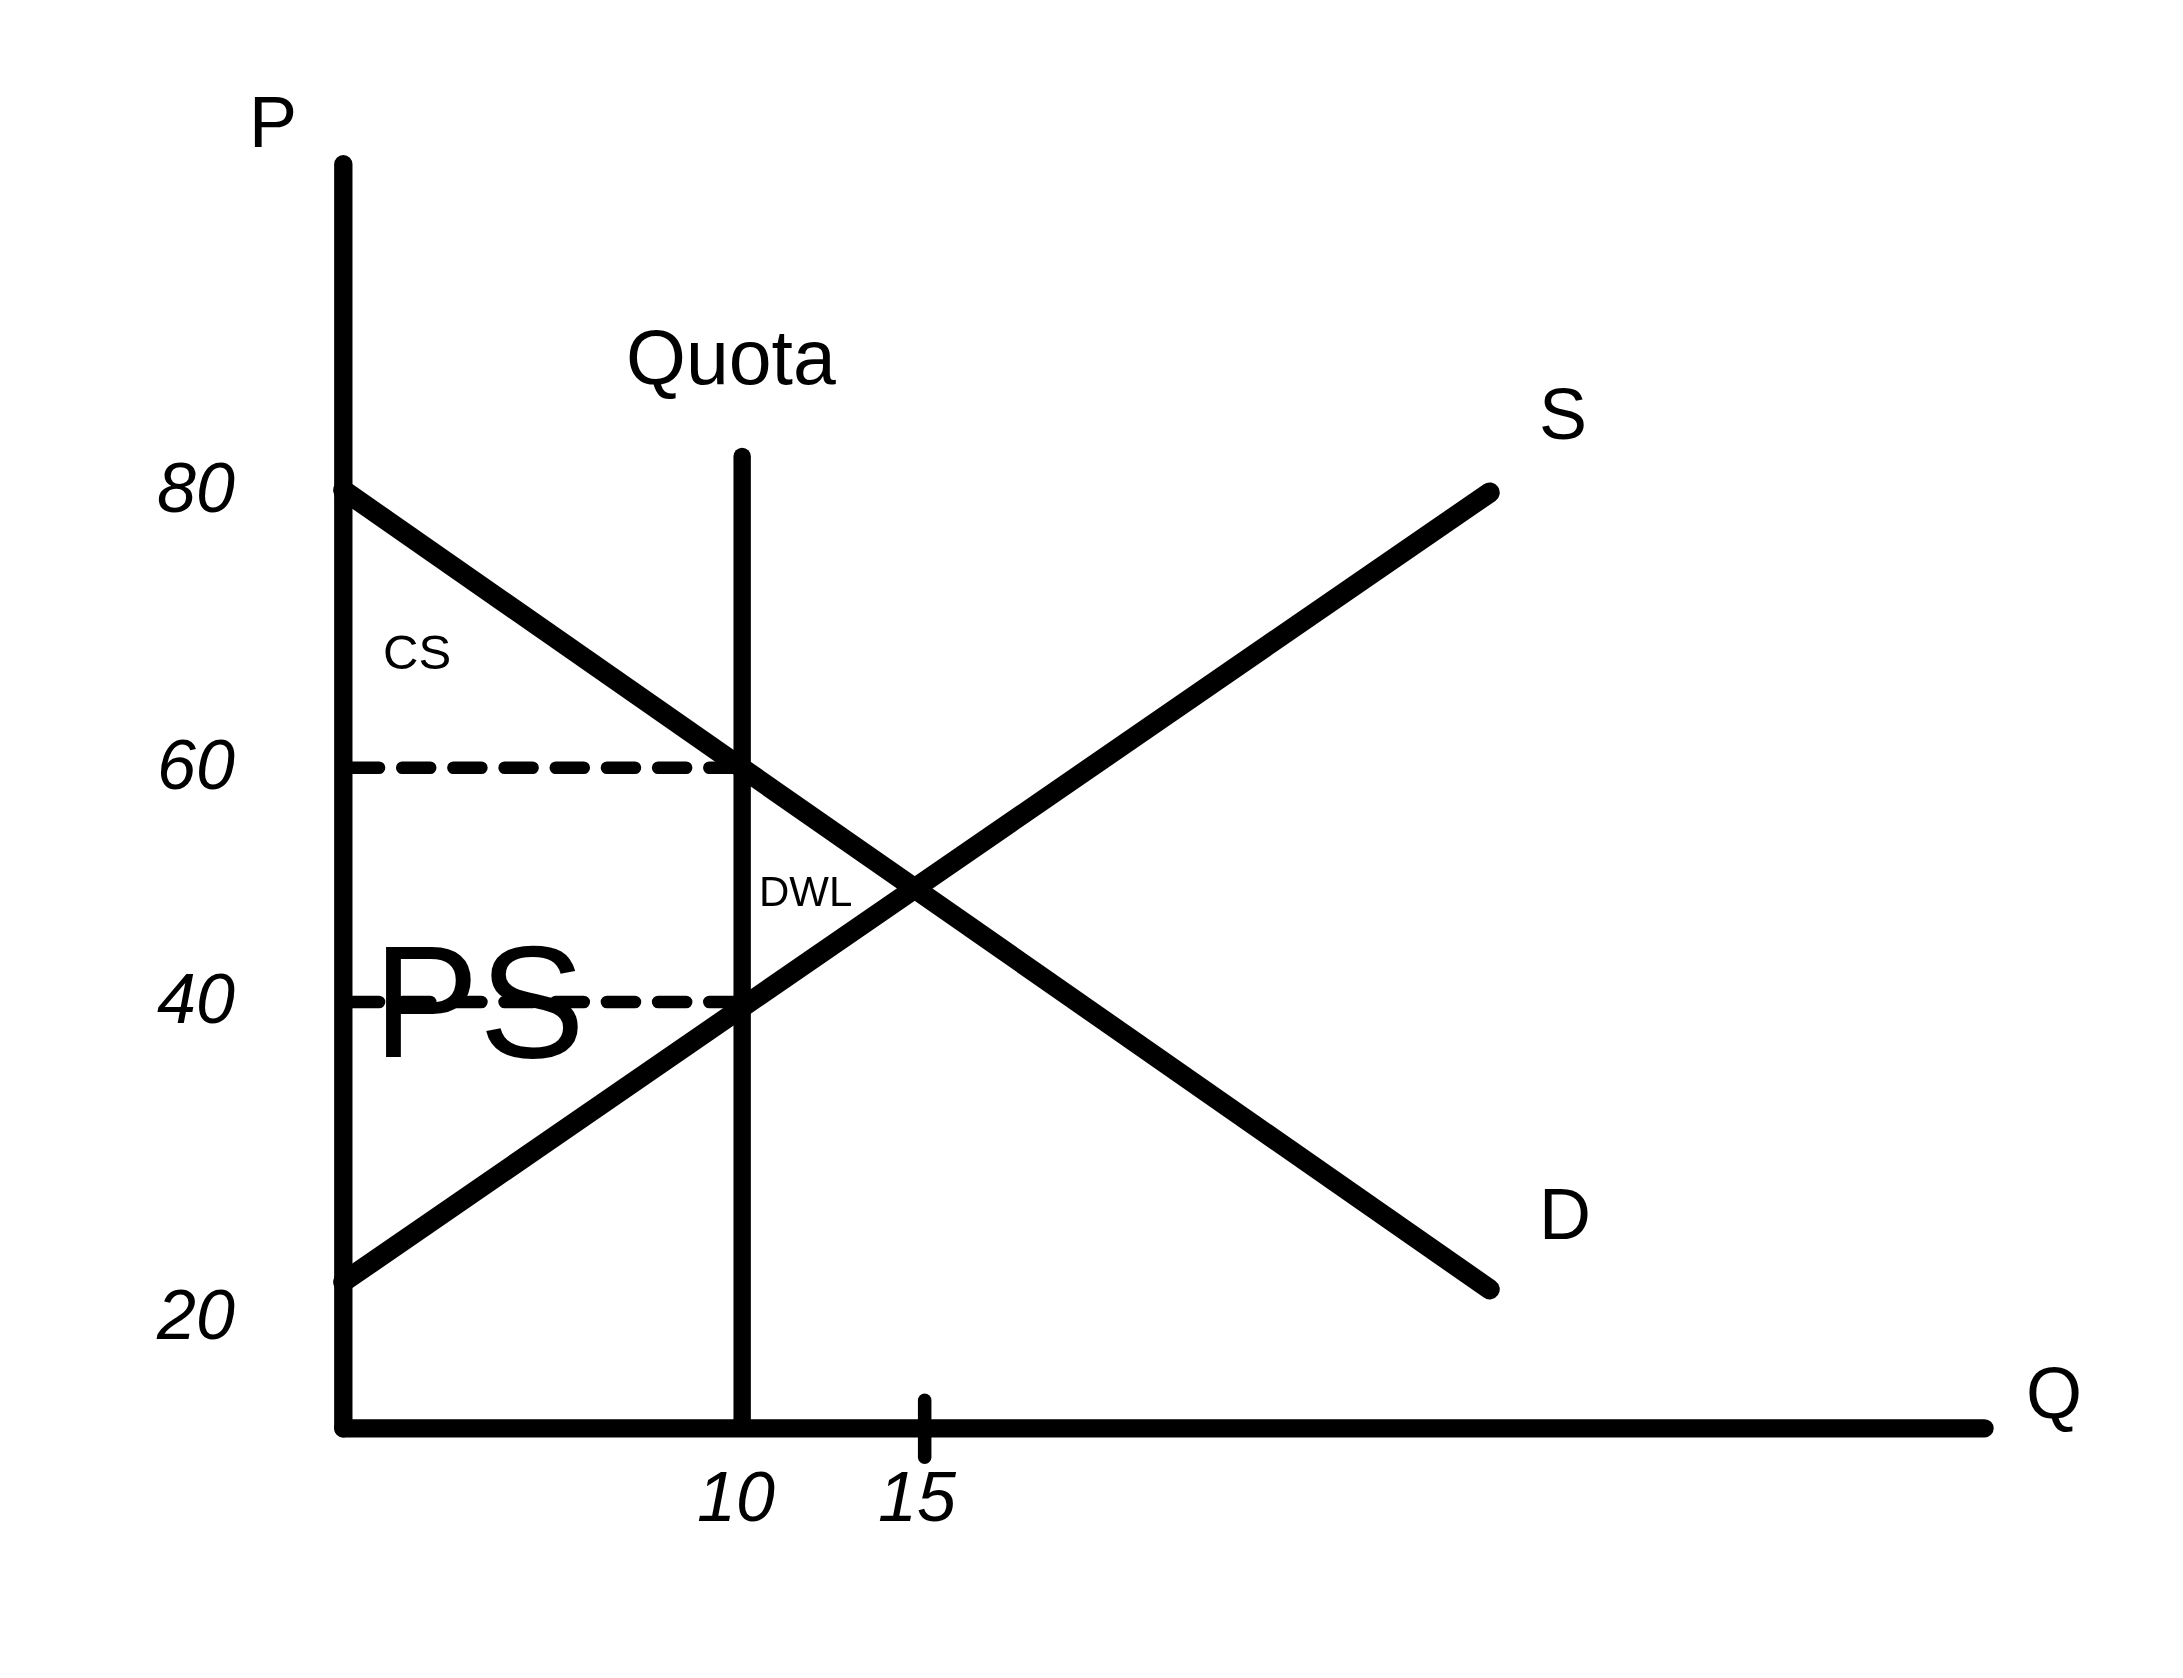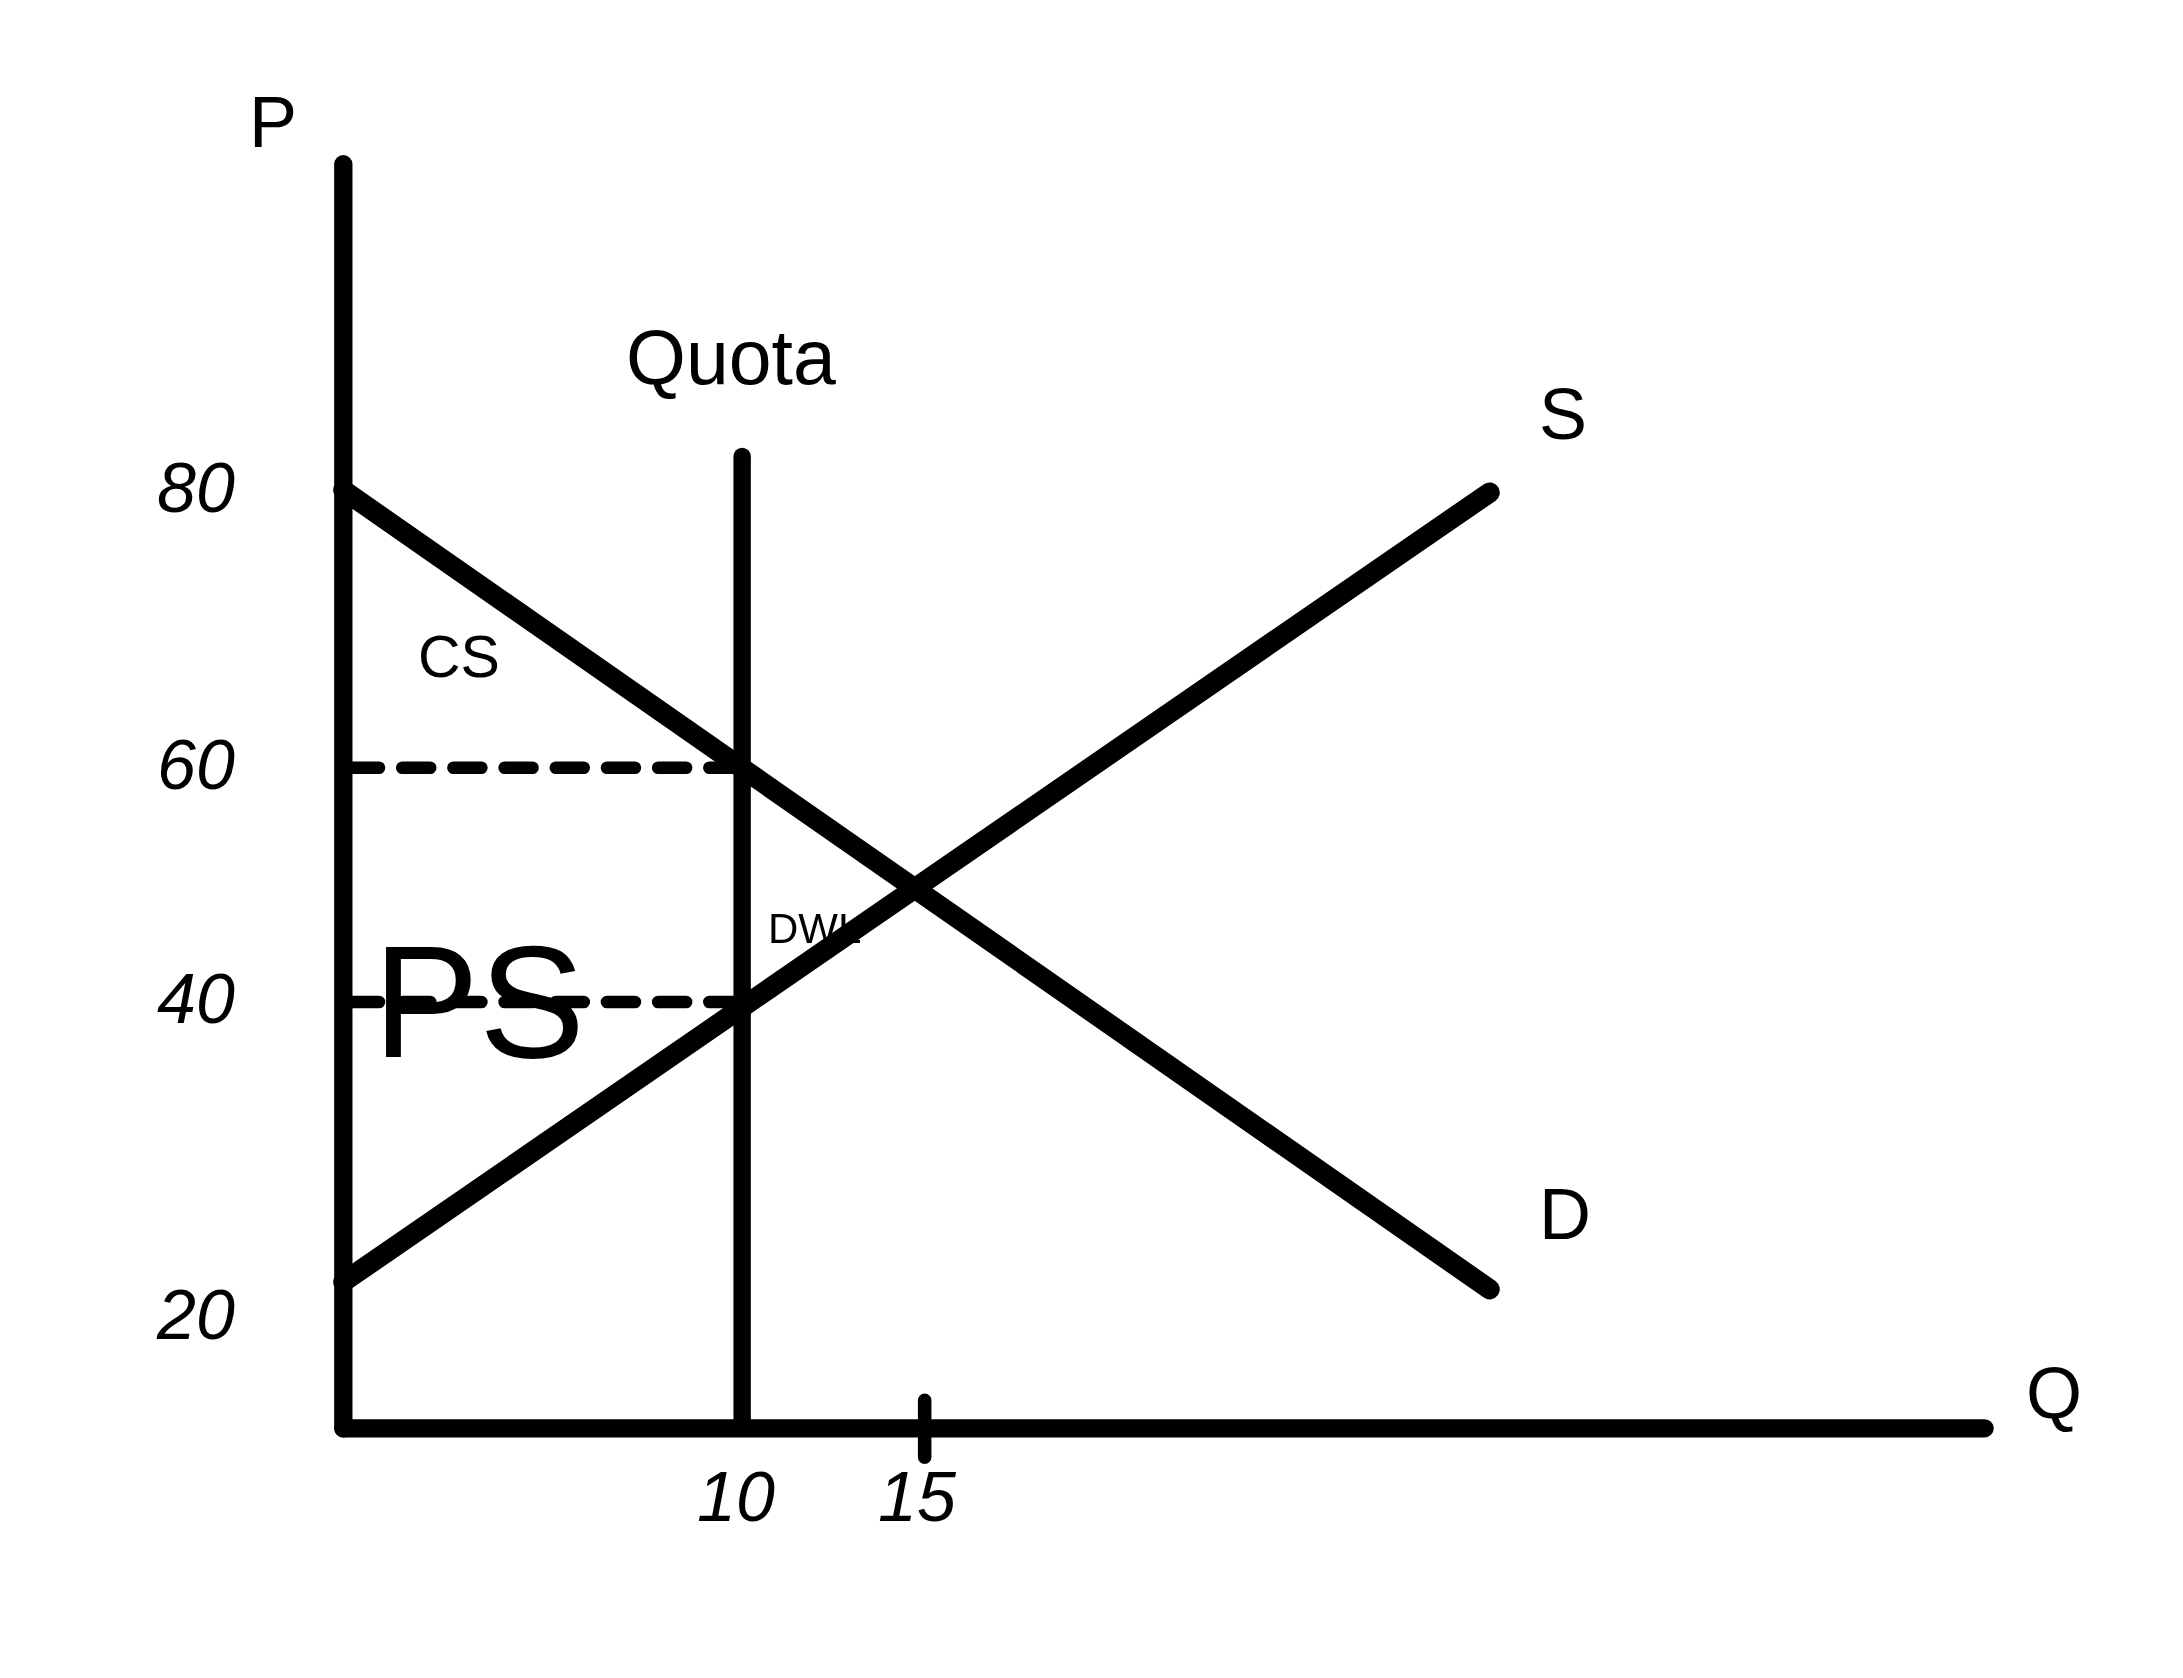--- a/index.html
+++ b/index.html
@@ -27,21 +27,21 @@
   .lbl {
     position: absolute;
     color: #000000;
     white-space: nowrap;
     line-height: 1;
     font-weight: 400;
   }
   .axis-name   { font-size: 72px; }
   .tick-lbl    { font-size: 70px; font-style: italic; }
   .curve-lbl   { font-size: 72px; }
-  .area-lbl    { font-size: 59px; margin-left: 35px; }
+  .area-lbl    { font-size: 49px; }
   .area-lbl-lg { font-size: 159px; }
   .area-lbl-sm { font-size: 42px; }
   .quota-lbl   { font-size: 77px; }
 </style>
 </head>
 <body>
 
 <div id="stage">
 
   <svg id="plot-svg" viewBox="0 0 4521 3475">
@@ -79,16 +79,16 @@
   <div class="lbl quota-lbl" style="left:626px; top:319px;">Quota</div>
 
   <div class="lbl curve-lbl" style="left:1539px; top:378px;">S</div>
 
   <div class="lbl curve-lbl" style="left:1539px; top:1178px;">D</div>
 
   <div class="lbl area-lbl" style="left:383px; top:628px;">CS</div>
 
   <div class="lbl area-lbl-lg" style="left:373px; top:923px;text-align:center;">PS</div>
 
-  <div class="lbl area-lbl-sm" style="left:759px; top:908px;margin-left:9px;">DWL</div>
+  <div class="lbl area-lbl-sm" style="left:759px; top:871px;">DWL</div>
 
 </div>
 
 
 </body></html>

